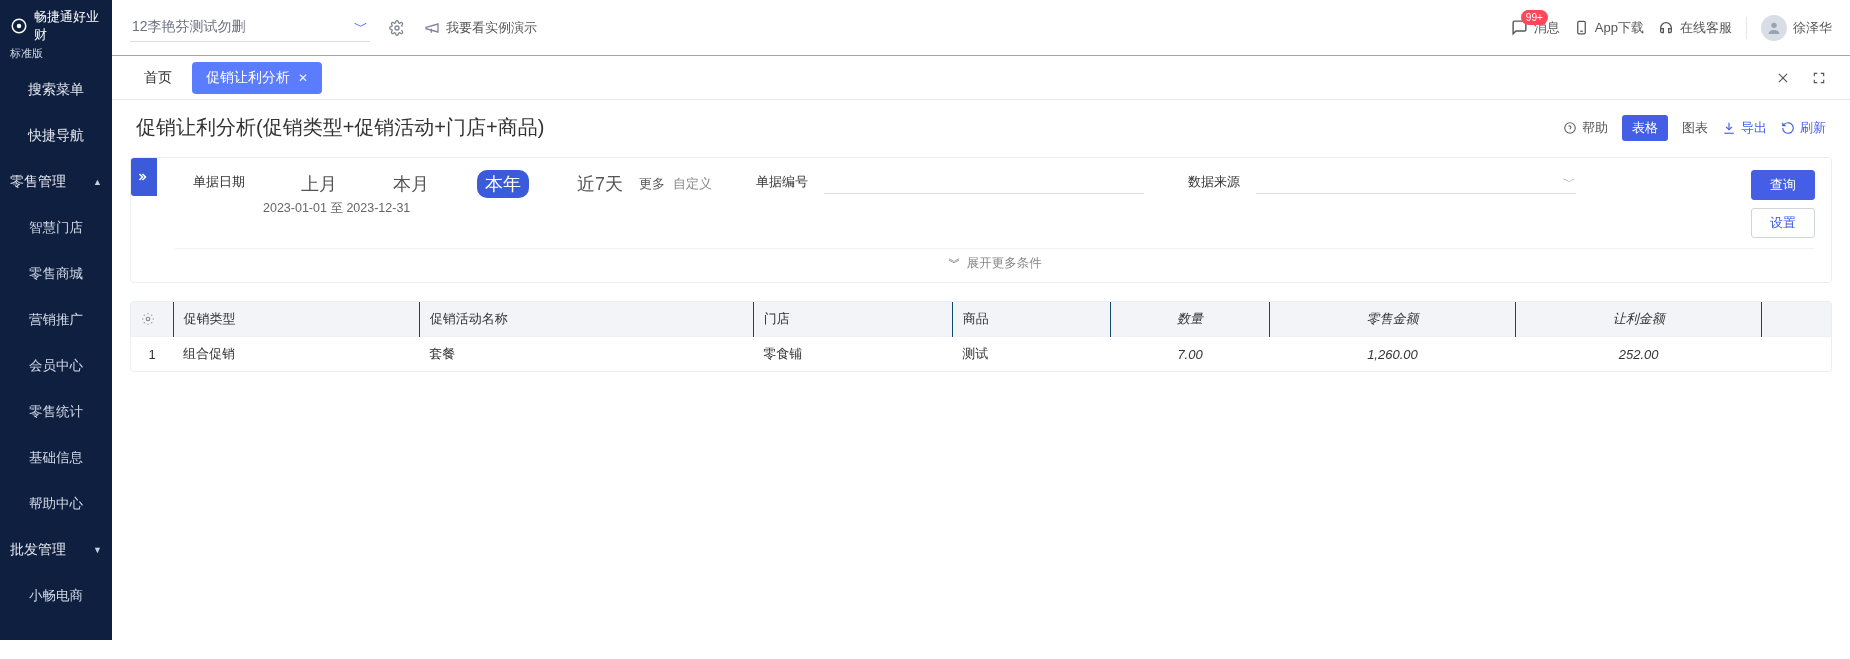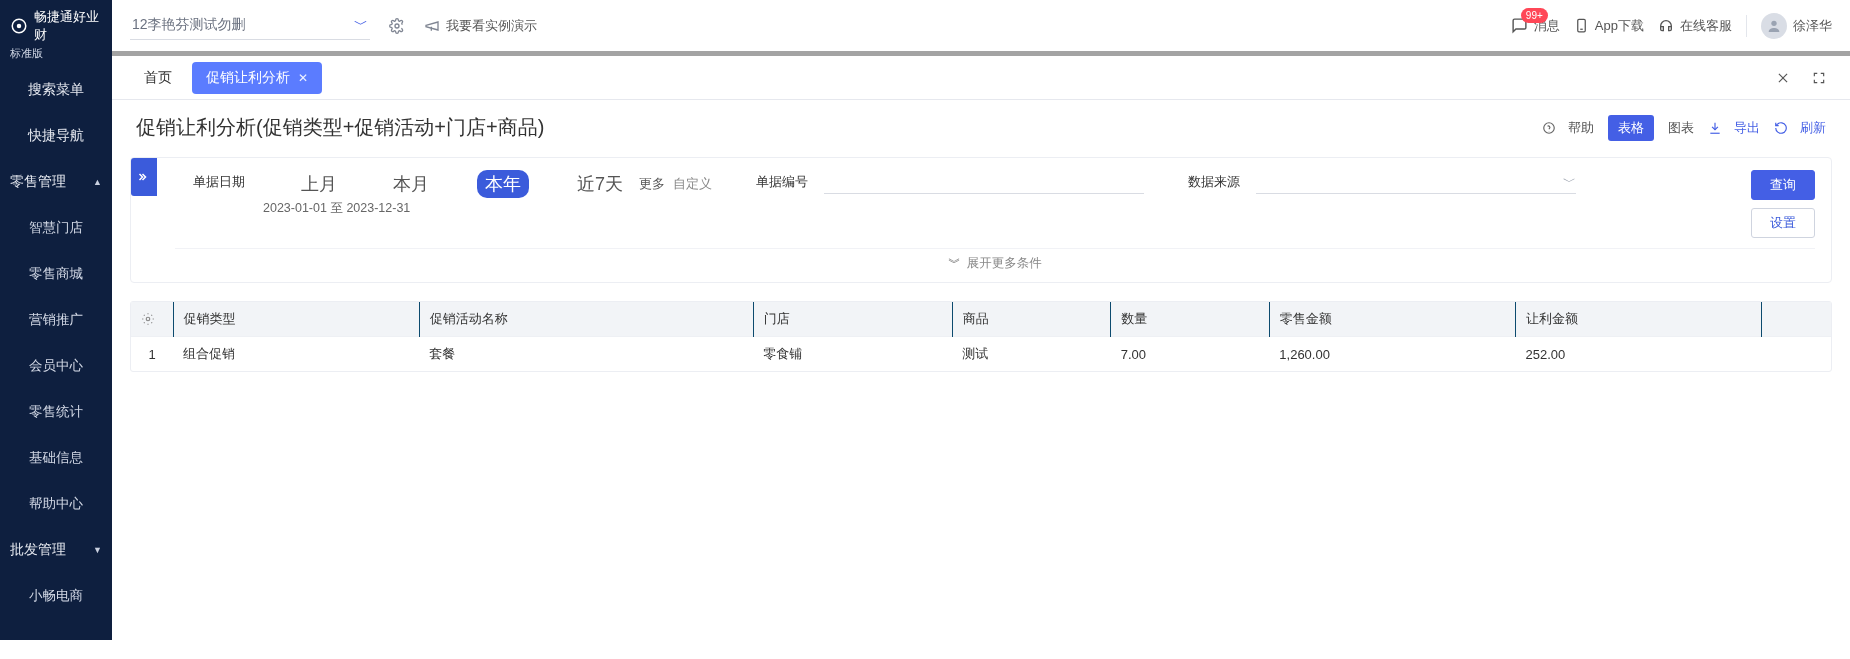--- a/index.html
+++ b/index.html
@@ -53,21 +53,21 @@
     color: #d3d9e6;
   }
   .triangle { font-size: 9px; color: #c9d0e0; }
 
   
   .main { flex: 1; display: flex; flex-direction: column; min-width: 0; }
 
   
   .topbar {
     height: 56px;
-    border-bottom: 5px solid #a3a3a3;
+    border-bottom: 1px solid #a3a3a3;
     display: flex;
     align-items: center;
     padding: 8px 18px;
     gap: 14px;
   }
   .org-select {
     display: flex;
     align-items: center;
     gap: 10px;
     color: #6b7280;
@@ -129,21 +129,21 @@
 
   
   .page-header {
     display: flex;
     align-items: center;
     padding: 14px 24px 10px;
     gap: 14px;
   }
   .page-title { font-size: 20px; color: #333; font-weight: 500; }
   .page-tools { margin-left: auto; display: flex; align-items: center; gap: 14px; }
-  .page-tool { display: flex; align-items: center; gap: 12px; color: #555; cursor: pointer; font-size: 13px; }
+  .page-tool { display: flex; align-items: center; gap: 5px; color: #555; cursor: pointer; font-size: 13px; }
   .page-tool.primary { background: #445fe5; color: #fff; padding: 4px 10px; border-radius: 3px; }
   .page-tool.link-blue { color: #445fe5; }
 
   
   .filter-panel {
     margin: 6px 18px 0;
     border: 1px solid #eceef3;
     border-radius: 4px;
     position: relative;
     padding: 12px 16px 4px 44px;
@@ -190,21 +190,21 @@
   .table-wrap { margin: 18px 18px 0; border: 1px solid #eceef3; border-radius: 3px; }
   table { width: 100%; border-collapse: collapse; }
   thead th {
     background: #f2f4f7; color: #333; font-weight: 500; font-size: 13px;
     padding: 8px 10px; text-align: left; border-right: 1px solid #0c4a6e;
   }
   thead th:last-child { border-right: none; }
   tbody td {
     padding: 8px 10px; border-top: 1px solid #eef0f4; font-size: 13px;
   }
-  .num { text-align: left; }
+  .num { text-align: center; font-style: italic; }
   .ctr { text-align: center; }
   .gear-cell { width: 42px; text-align: center; color: #888; }
 
   svg { display: block; }
 </style>
 </head>
 <body>
 
 <div class="app">
 

